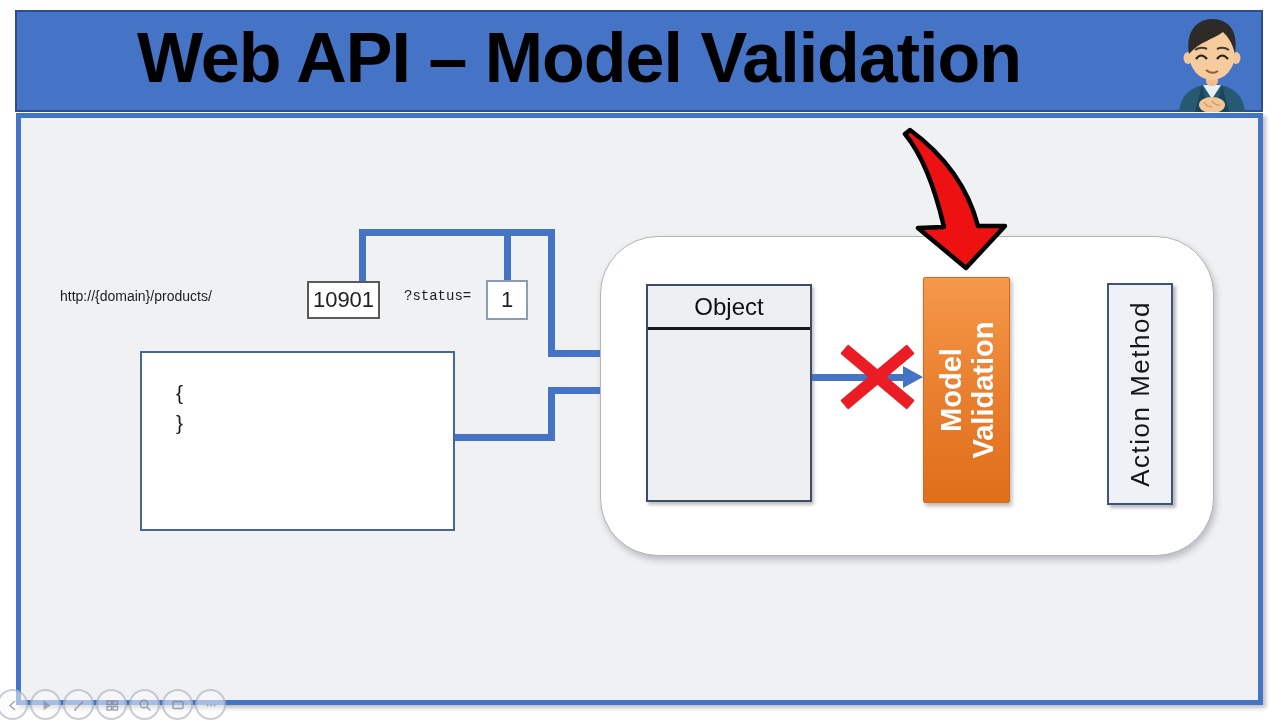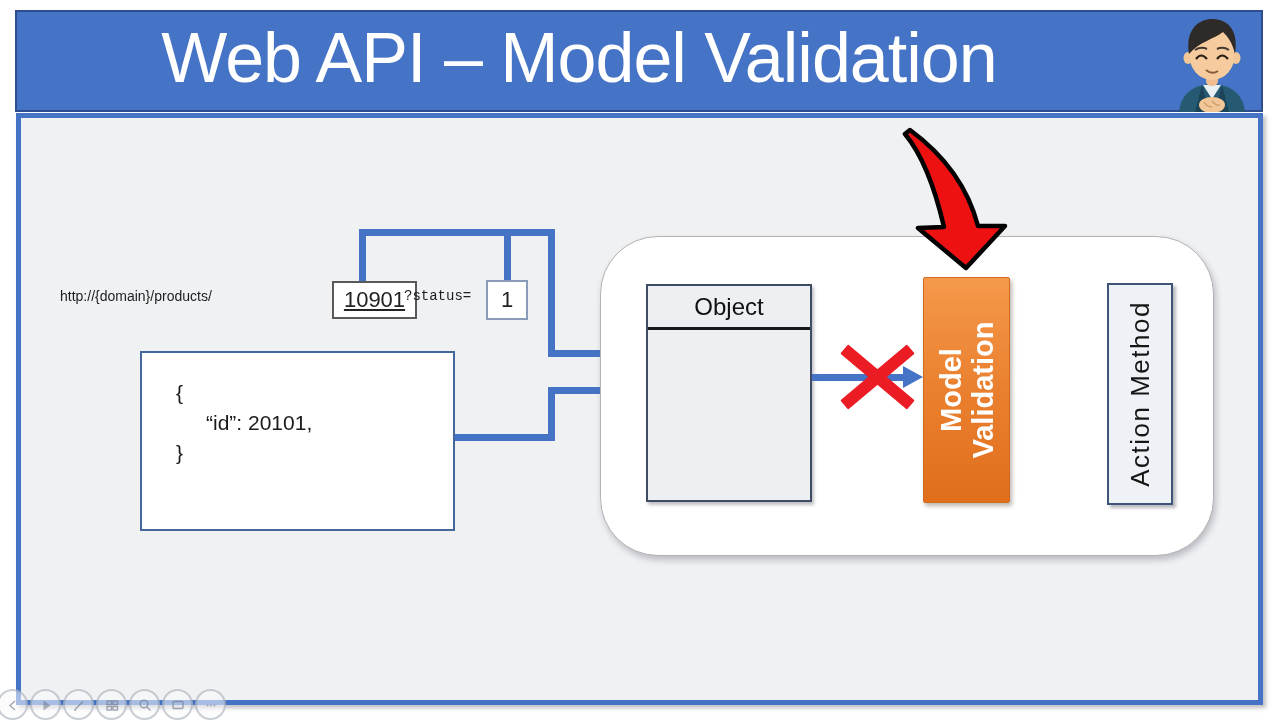--- a/index.html
+++ b/index.html
@@ -4,36 +4,36 @@
 <title>Web API – Model Validation</title>
 <style>
   html,body{margin:0;padding:0;width:1280px;height:720px;overflow:hidden;background:#ffffff;
     font-family:"Liberation Sans", sans-serif;}
   .page{position:relative;width:1280px;height:720px;background:#ffffff;overflow:hidden;}
 
   
   .header-band{position:absolute;left:15px;top:10px;width:1248px;height:102px;
     background:#4573c5;border:2px solid #2d4d8e;box-sizing:border-box;
     display:flex;align-items:center;justify-content:center;}
-  .title{color:#ffffff;font-size:70px;font-weight:normal;letter-spacing:-1px;
+  .title{color:#000000;font-size:70px;font-weight:bold;letter-spacing:-1px;
     white-space:nowrap;padding-right:120px;padding-bottom:6px;}
   .avatar{position:absolute;left:1162px;top:12px;width:100px;height:100px;}
 
   
   .slide-body{position:absolute;left:16px;top:113px;width:1247px;height:592px;
     background:#f0f1f3;border:5px solid #4573c5;box-sizing:border-box;
     box-shadow:3px 3px 4px rgba(140,140,150,.55);}
 
   
   .lbl{position:absolute;font-size:14px;color:#1d1d1d;white-space:nowrap;}
   .url-prefix{left:60px;top:288px;}
   .status-label{left:404px;top:288px;font-family:Liberation Mono, monospace;}
   .value-box{position:absolute;background:#ffffff;box-sizing:border-box;
     display:flex;align-items:center;justify-content:center;font-size:22px;color:#222;}
-  .box-id{left:332px;top:281px;width:85px;height:38px;border:2px solid #595959;text-decoration:underline;}
+  .box-id{left:307px;top:281px;width:73px;height:38px;border:2px solid #595959;}
   .box-status{left:486px;top:280px;width:42px;height:40px;border:2px solid #8a9cb8;}
 
   
   .conn{position:absolute;background:#4573c5;}
   .arrow-right{position:absolute;width:0;height:0;border-top:11px solid transparent;
     border-bottom:11px solid transparent;border-left:20px solid #4573c5;}
 
   
   .json-box{position:absolute;left:140px;top:351px;width:315px;height:180px;
     background:#ffffff;border:2px solid #44689b;box-sizing:border-box;
@@ -119,21 +119,20 @@
   <div class="conn" style="left:548px;top:350px;width:79px;height:7px;"></div>
   <div class="arrow-right" style="left:626px;top:342px;"></div>
 
   <div class="conn" style="left:455px;top:434px;width:100px;height:7px;"></div>
   <div class="conn" style="left:548px;top:387px;width:7px;height:54px;"></div>
   <div class="conn" style="left:548px;top:387px;width:79px;height:7px;"></div>
   <div class="arrow-right" style="left:626px;top:379px;"></div>
 
   <div class="json-box">
     <div class="json-line">{</div>
-    <div class="json-line ind">“id”: 20101,</div>
     <div class="json-line">}</div>
   </div>
 
   <div class="container"></div>
 
   <div class="object-box">
     <div class="object-header">Object</div>
   </div>
 
   <div class="conn" style="left:812px;top:374px;width:92px;height:7px;"></div>

